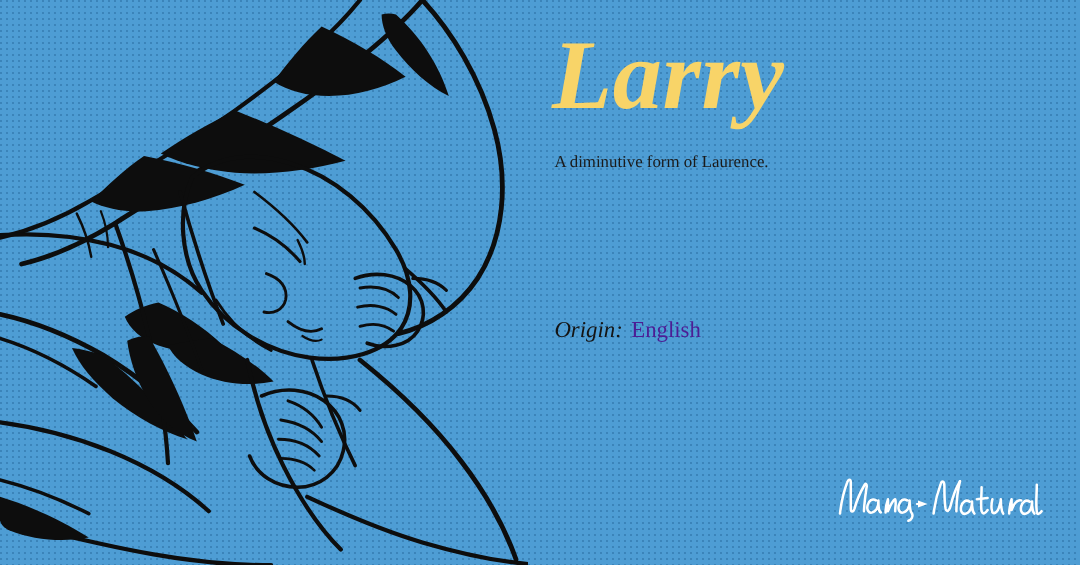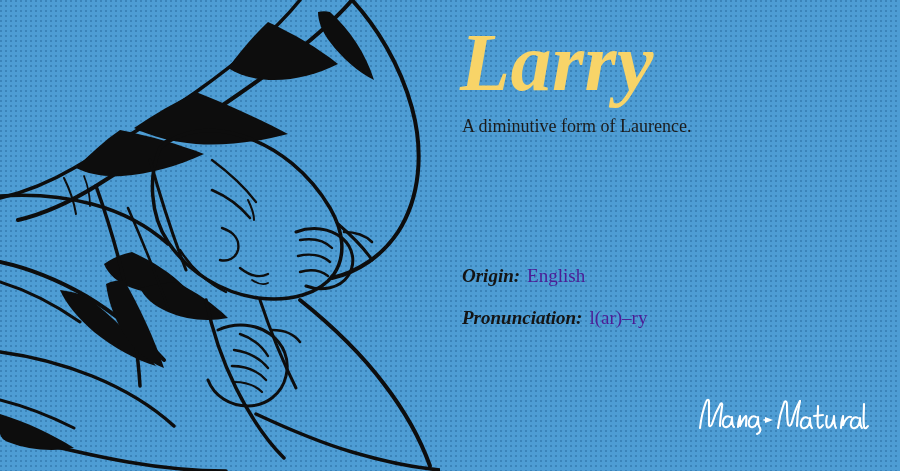--- a/index.html
+++ b/index.html
@@ -67,41 +67,41 @@
     line-height: 1.0;
     color: #f8d468;
     letter-spacing: 0.5px;
     white-space: nowrap;
     text-align: center;
   }
 
   #name-meaning {
     position: absolute;
     left: 2px;
-    top: 116px;
-    font-family: "Liberation Serif", serif;
-    font-size: 18px;
+    top: 128px;
+    font-family: "Liberation Serif", serif;
+    font-size: 14px;
     color: #1b1b1b;
     white-space: nowrap;
   }
 
   #facts {
     position: absolute;
     left: 2px;
     top: 266px;
     width: 400px;
   }
   .fact-row {
     margin-bottom: 21px;
     white-space: nowrap;
     line-height: 1.1;
   }
   .fact-label {
     font-family: "Liberation Serif", serif;
-    font-weight: bold;
+    font-weight: normal;
     font-style: italic;
     font-size: 19px;
     color: #141414;
     margin-top: 14px;
   }
   .fact-value {
     font-family: "Liberation Serif", serif;
     font-size: 19px;
     color: #4c1d95;
     margin-left: 7px;
@@ -236,23 +236,20 @@
     <div id="name-title">Larry</div>
 
     <div id="name-meaning">A diminutive form of Laurence.</div>
 
     <div id="facts">
 
       <div class="fact-row">
         <span class="fact-label">Origin:</span><span class="fact-value">English</span>
       </div>
 
-      <div class="fact-row">
-        <span class="fact-label">Pronunciation:</span><span class="fact-value">l(ar)–ry</span>
-      </div>
 
     </div>
   </div>
 
   <div id="brand-logo">
     <svg viewBox="0 0 176 48" xmlns="http://www.w3.org/2000/svg" aria-hidden="true">
       <g fill="none" stroke="#ffffff" stroke-width="2.1" stroke-linecap="round" stroke-linejoin="round">
 
         <path d="M6 36 C7 27 9 18 12 10 C13 7 15 7 15 10 C15 17 15 25 15 32
                  C15 35 17 35 18 32 C20 25 23 18 26 13 C27 10 29 11 28 15

